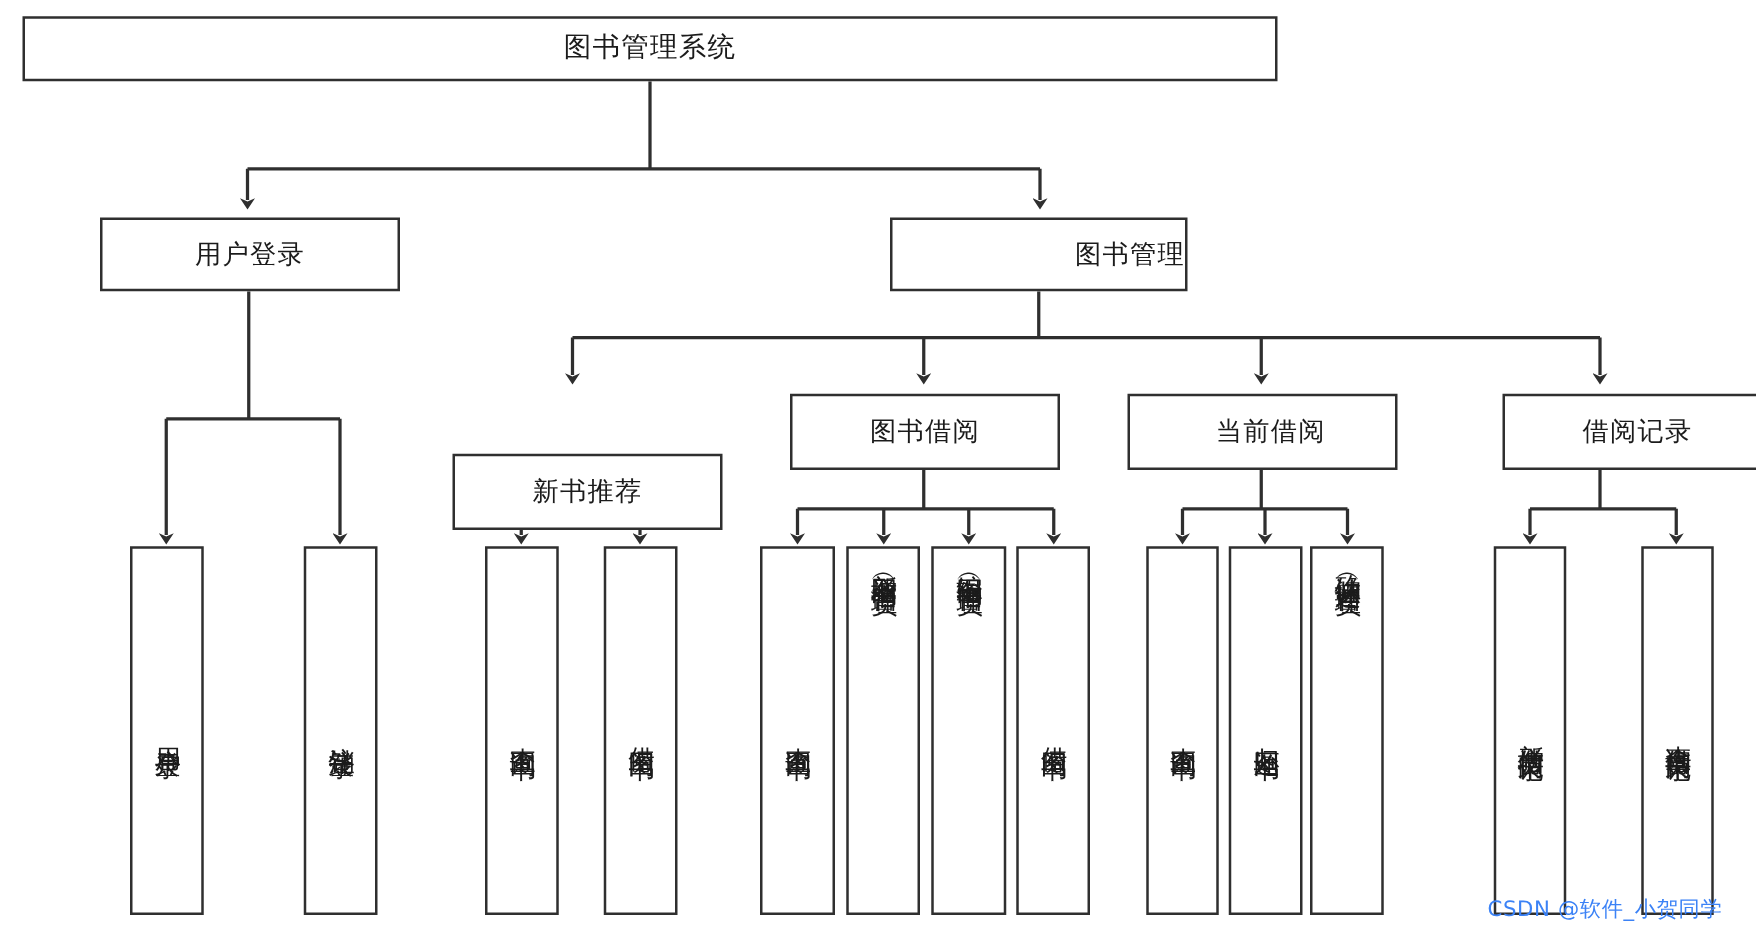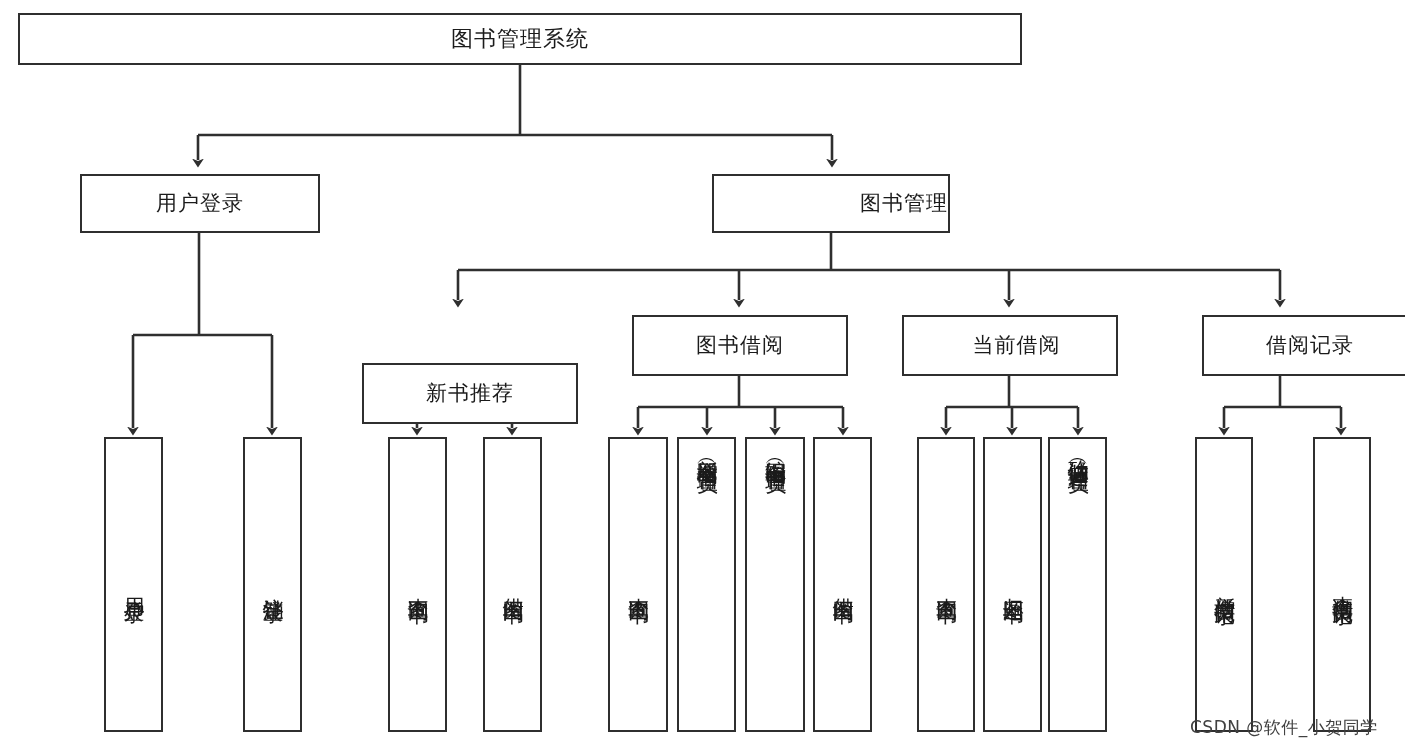--- a/index.html
+++ b/index.html
@@ -39,21 +39,21 @@
     font-size:21px;
     line-height:1.12;
     letter-spacing:2px;
   }
   .v-node.centered{align-items:center;padding-top:0;}
 
   #watermark{
     position:absolute;
     left:1190px;top:716px;
     font-size:17px;
-    color:#404040;
+    color:#3b82f6;
     white-space:nowrap;
     letter-spacing:0.5px;
     font-family:"DejaVu Sans","Liberation Sans",sans-serif;
   }
 </style>
 </head>
 <body>
 
 <div id="stage">
 

